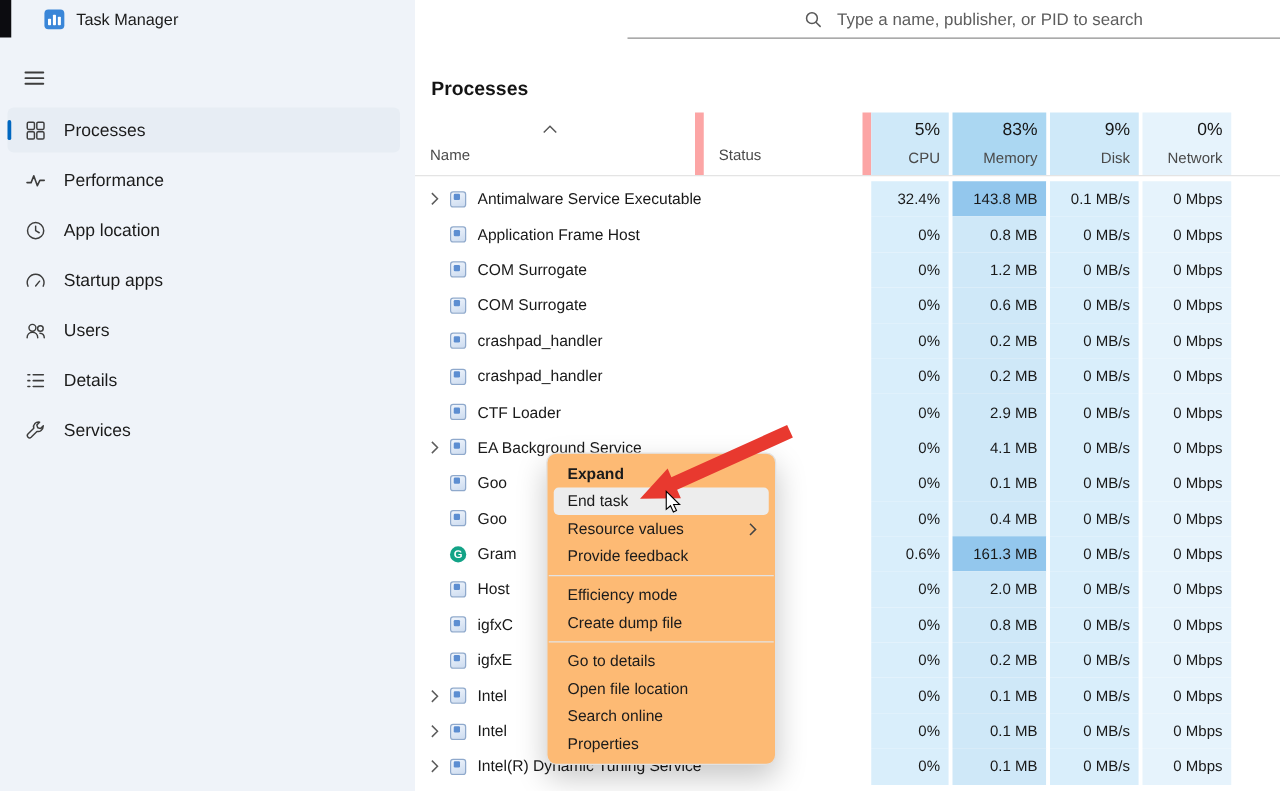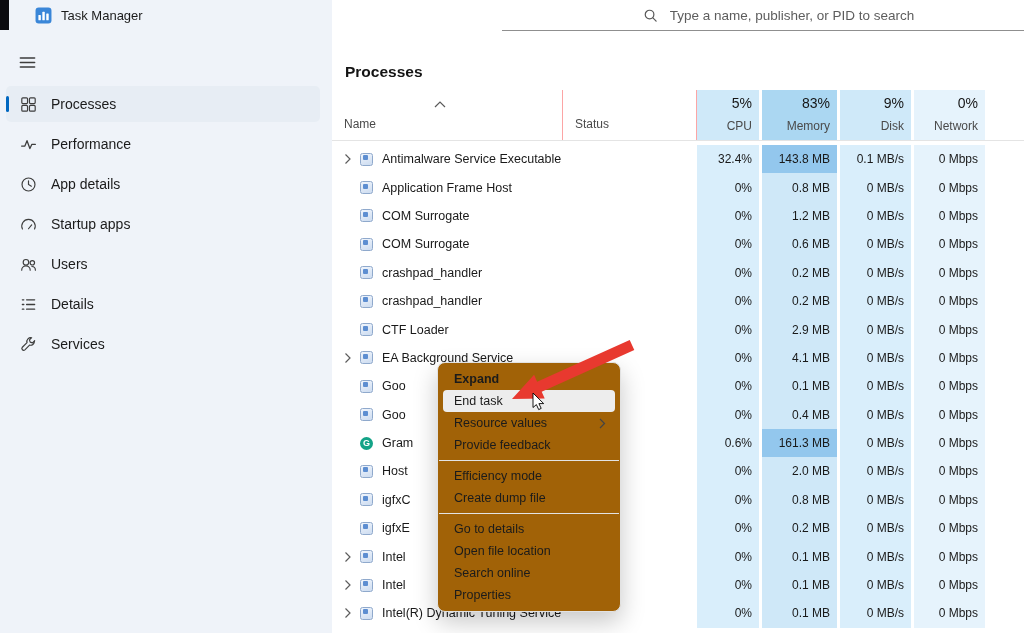--- a/index.html
+++ b/index.html
@@ -31,21 +31,21 @@
   .sicon{width:17px;height:17px;display:flex;flex:0 0 17px;}
   .slabel{font-size:14px;color:#1b1b1b;white-space:nowrap;}
 
   
   .main{position:absolute;left:332px;top:32px;right:0;bottom:0;background:#fff;}
   .page-title{position:absolute;left:13px;top:21px;font-size:15.5px;font-weight:700;color:#141414;}
 
   .thead,.trow{display:grid;grid-template-columns:231px 134px 62px 3px 75px 3px 71px 3px 71px 1fr;}
   .thead{position:absolute;left:0;top:58px;right:0;height:50px;border-bottom:1px solid #e4e4e4;}
   .th{position:relative;box-sizing:border-box;}
-  .th.name,.th.status{border-right:1px solid #fca5a5;}
+  .th.name,.th.status{border-right:7px solid #fca5a5;}
   .th .lbl{position:absolute;left:12px;bottom:9px;font-size:12px;color:#4a4a4a;}
   .sort-caret{position:absolute;left:102px;top:4px;}
   .th.stat{display:flex;flex-direction:column;justify-content:space-between;align-items:flex-end;
            padding:5px 7px 7px 0;}
   .th.stat .pct{font-size:14px;color:#161616;}
   .th.stat .sl{font-size:12px;color:#4a4a4a;}
 
   .rows{position:absolute;left:0;top:113px;right:0;}
   .trow{height:28.4px;}
   .c{height:100%;display:flex;align-items:center;box-sizing:border-box;}
@@ -61,21 +61,21 @@
   .rname{font-size:12.5px;color:#191919;white-space:nowrap;overflow:hidden;}
   .c.v{justify-content:flex-end;padding-right:7px;font-size:12px;color:#191919;white-space:nowrap;}
   .c.cpu{background:var(--heat-cpu);}
   .c.mem{background:var(--heat-mem);}
   .c.mem.hl{background:var(--heat-mem-high);}
   .c.disk{background:var(--heat-disk);}
   .c.net{background:var(--heat-net);padding-left:16px;}
   .g{background:#fff;height:100%;}
 
   
-  .ctx{position:absolute;left:437px;top:362px;width:184px;background:#a16207;
+  .ctx{position:absolute;left:437px;top:362px;width:184px;background:#fdba74;
        border:1px solid #e2e2e2;border-radius:8px;box-shadow:0 10px 24px rgba(0,0,0,.22);
        padding:5px 0;z-index:5;box-sizing:border-box;}
   .mi{height:22px;display:flex;align-items:center;padding:0 11px;margin:0 5px;border-radius:4px;
       font-size:12.5px;color:#1b1b1b;position:relative;white-space:nowrap;}
   .mi.bold{font-weight:700;}
   .mi.hover{background:#ededed;}
   .mi .sub{position:absolute;right:9px;top:6px;display:flex;}
   .msep{height:1px;background:#e3e3e3;margin:4px 1px;}
 
   .overlay{position:absolute;left:0;top:0;z-index:6;pointer-events:none;}
@@ -143,21 +143,21 @@
         <div class="side-item">
 
        <span class="sicon">
             <svg width="17" height="17" viewBox="0 0 16 16">
               <g fill="none" stroke="#3d3d3d" stroke-width="1.1" stroke-linecap="round">
                 <circle cx="8" cy="8" r="6.1"></circle>
                 <path d="M8,4.6 L8,8 L10.7,9.6"></path>
               </g>
             </svg>
           </span>
-       <span class="slabel">App details</span>
+       <span class="slabel">App location</span>
      </div>
         <div class="side-item">
 
        <span class="sicon">
             <svg width="17" height="17" viewBox="0 0 16 16">
               <g fill="none" stroke="#3d3d3d" stroke-width="1.1" stroke-linecap="round">
                 <path d="M2.3,12.2 a6.3,6.3 0 1 1 11.4,0"></path>
                 <path d="M8,12 L11,8.4"></path>
               </g>
             </svg>

